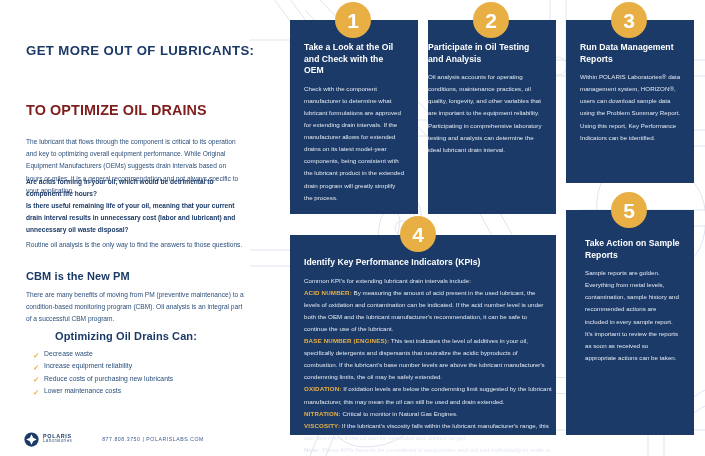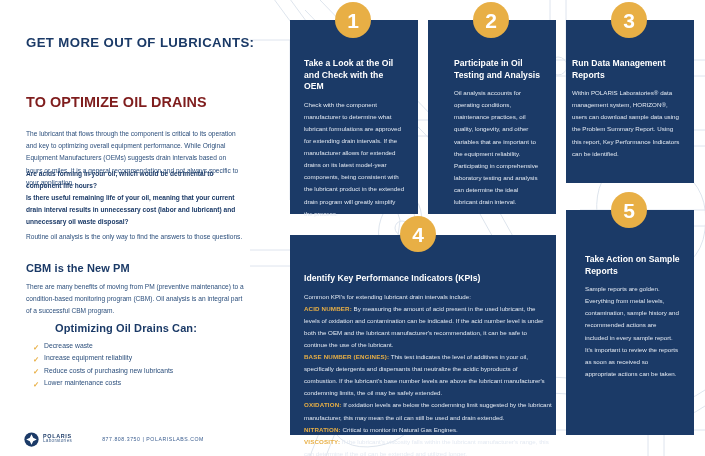--- a/index.html
+++ b/index.html
@@ -15,21 +15,21 @@
 
   
   .watermark{
     position:absolute;left:250px;top:0;width:455px;height:456px;
     overflow:hidden;pointer-events:none;opacity:.85;
   }
   .watermark svg{display:block;}
 
   
   .left{
-    position:absolute;left:0;top:0;width:268px;height:422px;
+    position:absolute;left:0;top:8px;width:268px;height:422px;
     padding:0;box-sizing:border-box;background:transparent;z-index:3;
   }
   .kicker{
     position:absolute;left:26px;top:36px;
     font-size:13.2px;font-weight:bold;letter-spacing:.4px;
     color:#1b3a67;line-height:1;
   }
   .bigtitle{
     position:absolute;left:23px;top:48px;
     font-size:45px;font-weight:bold;letter-spacing:-1.2px;
@@ -73,40 +73,40 @@
   .logo-l2{font-size:4.6px;letter-spacing:.3px;color:#4a6891;}
   .footer-contact{
     margin-left:30px;font-size:5.2px;letter-spacing:.55px;color:#3a5d8f;white-space:nowrap;
   }
 
   
   .card{
     position:absolute;background:#1b3a67;color:#ffffff;box-sizing:border-box;z-index:3;
   }
   .card h3{
-    margin:16px 0 6px 0;font-size:8.6px;line-height:1.35;font-weight:bold;letter-spacing:.05px;color:#ffffff;
+    margin:0 0 6px 0;font-size:8.6px;line-height:1.35;font-weight:bold;letter-spacing:.05px;color:#ffffff;
   }
   .card p{
     margin:0;font-size:6.2px;line-height:1.95;color:#e3e9f2;font-weight:normal;
   }
   .badge{
     position:absolute;width:36px;height:36px;border-radius:50%;
     background:#e8af45;color:#ffffff;font-size:21px;font-weight:bold;
     display:flex;align-items:center;justify-content:center;z-index:6;
     line-height:1;
   }
 
   
   #card1{left:290px;top:20px;width:128px;height:194px;padding:22px 13px 10px 14px;}
   #badge1{left:335px;top:2px;}
   
-  #card2{left:428px;top:20px;width:128px;height:194px;padding:22px 13px 10px 26px;}
+  #card2{left:428px;top:20px;width:128px;height:194px;padding:22px 13px 10px 0;}
   #badge2{left:473px;top:2px;}
   
-  #card3{left:566px;top:20px;width:128px;height:163px;padding:22px 13px 10px 6px;}
+  #card3{left:566px;top:20px;width:128px;height:163px;padding:22px 13px 10px 14px;}
   #badge3{left:611px;top:2px;}
   
   #card4{left:290px;top:235px;width:266px;height:200px;padding:22px 4px 10px 14px;}
   #badge4{left:400px;top:216px;}
   
   #card5{left:566px;top:210px;width:128px;height:225px;padding:28px 13px 10px 19px;}
   #badge5{left:611px;top:192px;}
 
   .kpi-intro{margin:0 0 7px 0;font-size:6.2px;line-height:1.6;color:#e3e9f2;}
   .kpi-item{margin:0 0 6.5px 0;font-size:5.8px;line-height:1.72;color:#dde5ef;}

